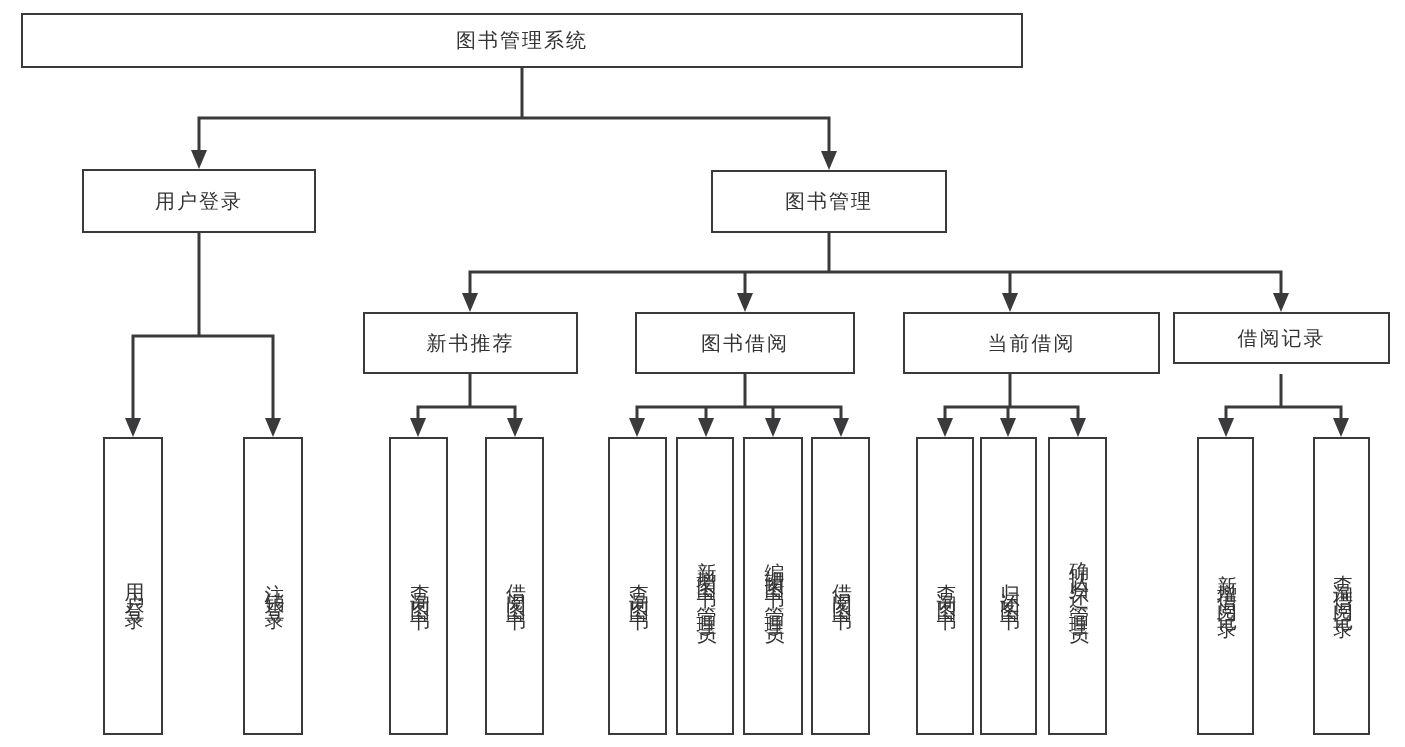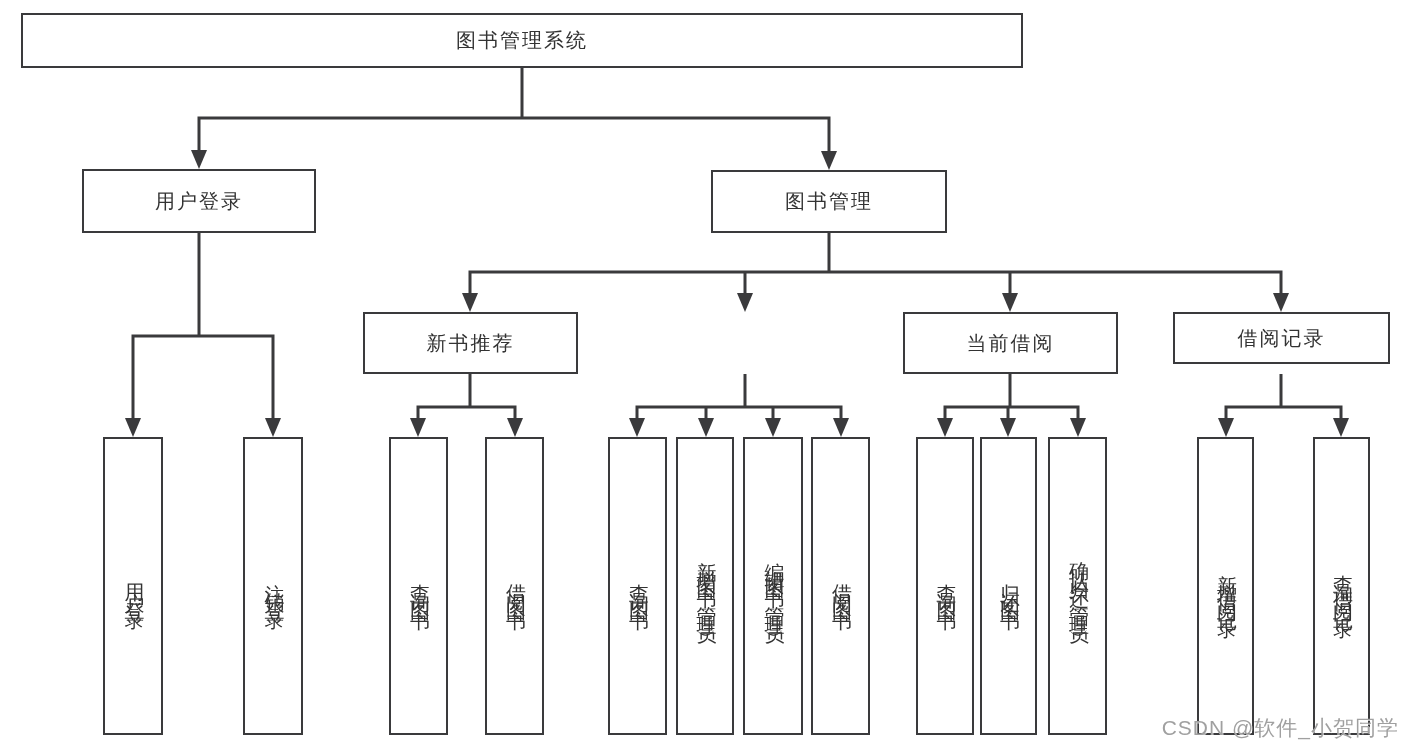--- a/index.html
+++ b/index.html
@@ -67,21 +67,24 @@
   <div class="node h" style="left:82px;top:169px;width:234px;height:64px">
     <span>用户登录</span>
   </div>
   <div class="node h" style="left:711px;top:170px;width:236px;height:63px">
     <span>图书管理</span>
   </div>
 
   <div class="node h" style="left:363px;top:312px;width:215px;height:62px">
     <span>新书推荐</span>
   </div>
-  <div class="node h" style="left:903px;top:312px;width:215px;height:62px">
+  <div class="node h" style="left:635px;top:312px;width:220px;height:62px">
+    <span>图书借阅</span>
+  </div>
+  <div class="node h" style="left:903px;top:312px;width:257px;height:62px">
     <span>当前借阅</span>
   </div>
   <div class="node h" style="left:1173px;top:312px;width:217px;height:52px">
     <span>借阅记录</span>
   </div>
 
   <div class="node v" style="left:103px;top:437px;width:60px;height:298px">
     <span>用户登录</span>
   </div>
   <div class="node v" style="left:243px;top:437px;width:60px;height:298px">
@@ -118,15 +121,14 @@
     <span>确认归还（管理员）</span>
   </div>
 
   <div class="node v" style="left:1197px;top:437px;width:57px;height:298px">
     <span>新增借阅记录</span>
   </div>
   <div class="node v" style="left:1313px;top:437px;width:57px;height:298px">
     <span>查询借阅记录</span>
   </div>
 
-  <div class="watermark">CSDN @软件_小贺同学</div>
 
 </div>
 
 </body></html>

